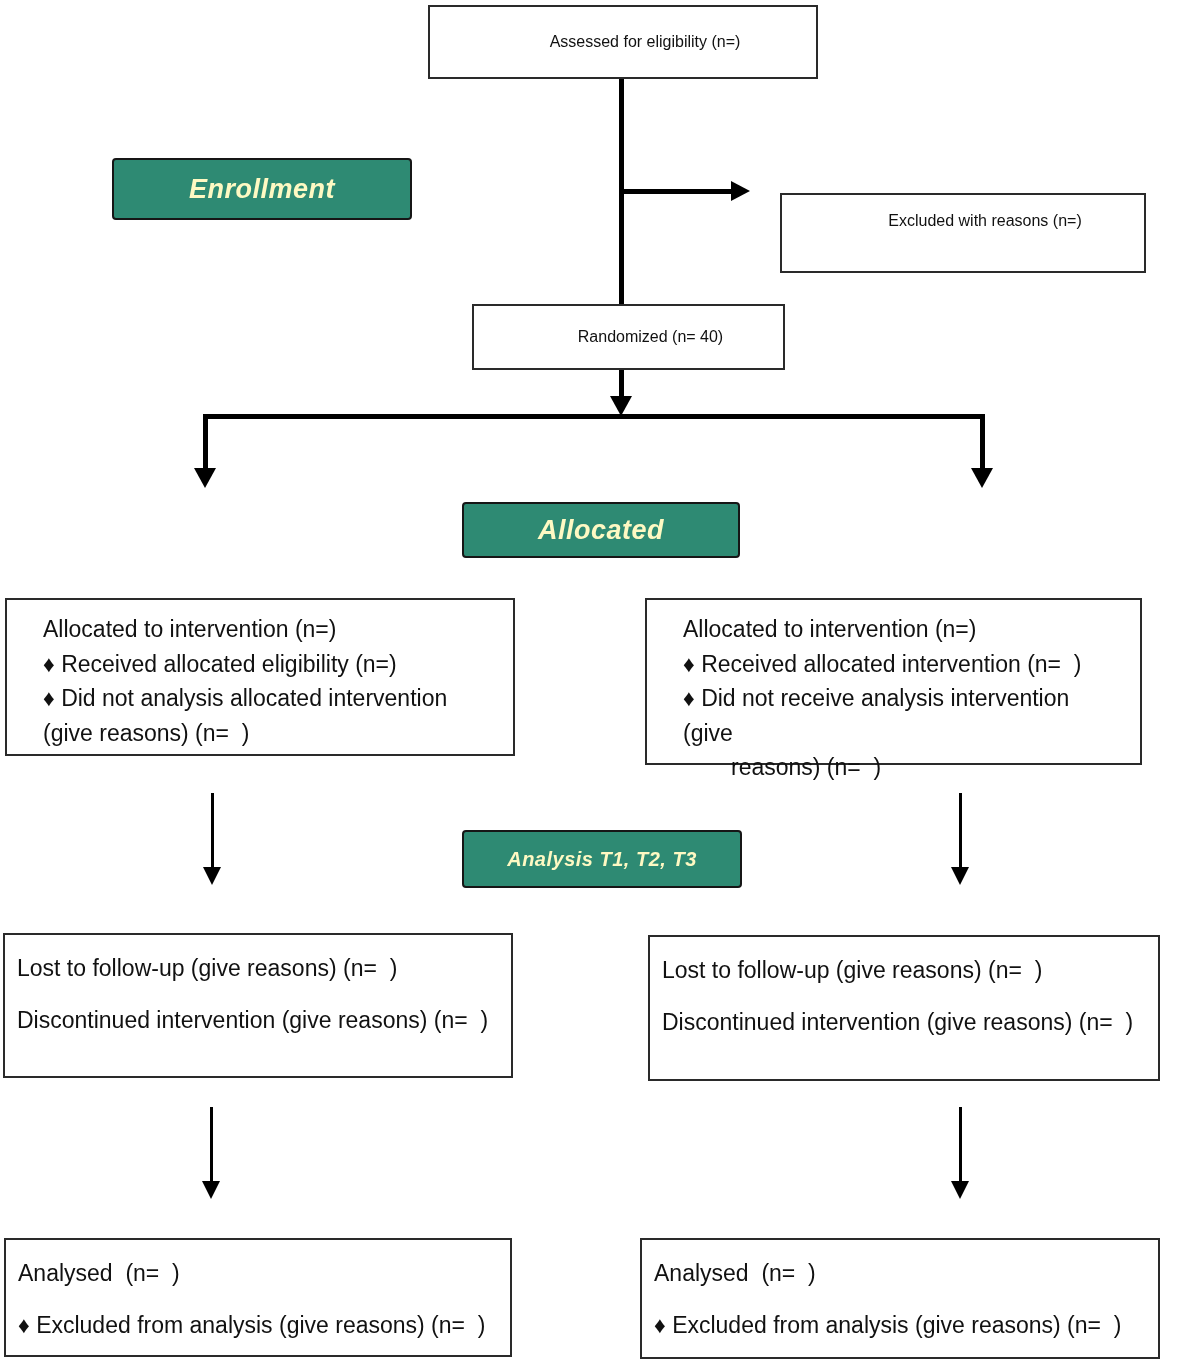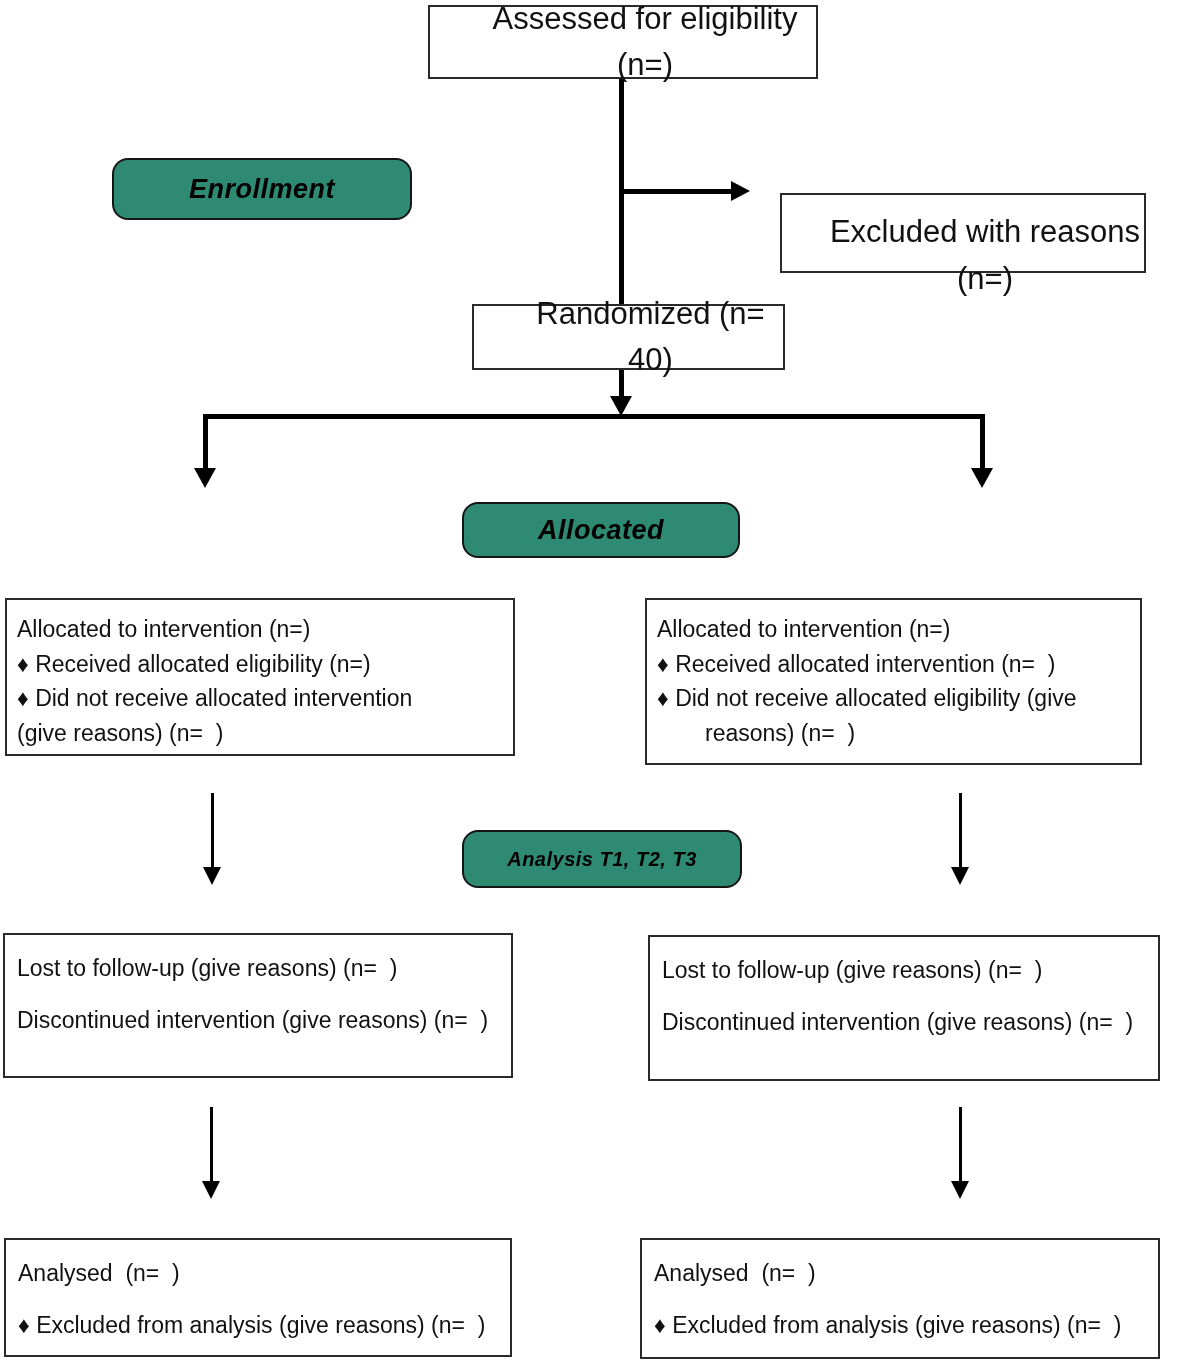--- a/index.html
+++ b/index.html
@@ -17,43 +17,43 @@
     background: #ffffff;
     border: 2px solid #2a2a2a;
     box-sizing: border-box;
     font-size: 23px;
     line-height: 1.5;
   }
   .box.center {
     display: flex;
     align-items: center;
     justify-content: center;
-    font-size: 31px;
+    font-size: 16px;
     text-align: center;
     padding-left: 44px;
   }
   .box .line { white-space: pre-wrap; }
-  .pad { padding: 12px 10px; }
+  .pad { padding: 12px 36px; }
   .pad-loose { padding: 16px 12px; }
   .gap-lines .line { margin-bottom: 17px; }
   .gap-lines .line:last-child { margin-bottom: 0; }
   .indent-1 { margin-left: 48px; }
   .banner {
     position: absolute;
     background: #2E8A73;
     border: 2px solid #161616;
-    border-radius: 16px;
+    border-radius: 4px;
     box-sizing: border-box;
     display: flex;
     align-items: center;
     justify-content: center;
     font-size: 27px;
     font-weight: bold;
     font-style: italic;
-    color: #000000;
+    color: #fef9c3;
     letter-spacing: 0.5px;
   }
   .hline, .vline {
     position: absolute;
     background: #000000;
   }
   .ah-down {
     position: absolute;
     width: 0; height: 0;
     border-left: 11px solid transparent;
@@ -116,28 +116,28 @@
     <span class="line">Randomized (n= 40)</span>
   </div>
 
   <div class="banner" style="left: 462px; top: 502px; width: 278px; height: 56px; background: rgb(46, 138, 115);">
     <span>Allocated</span>
   </div>
 
   <div class="box pad" style="left:5px; top:598px; width:510px; height:158px;">
     <div class="line">Allocated to intervention (n=)</div>
     <div class="line">♦ Received allocated eligibility (n=)</div>
-    <div class="line">♦ Did not receive allocated intervention</div>
+    <div class="line">♦ Did not analysis allocated intervention</div>
     <div class="line">(give reasons) (n=  )</div>
   </div>
 
   <div class="box pad" style="left:645px; top:598px; width:497px; height:167px;">
     <div class="line">Allocated to intervention (n=)</div>
     <div class="line">♦ Received allocated intervention (n=  )</div>
-    <div class="line">♦ Did not receive allocated eligibility (give</div>
+    <div class="line">♦ Did not receive analysis intervention (give</div>
     <div class="line indent-1">reasons) (n=  )</div>
   </div>
 
   <div class="banner" style="left: 462px; top: 830px; width: 280px; height: 58px; font-size: 20px; background: rgb(46, 138, 115);">
     <span>Analysis T1, T2, T3</span>
   </div>
 
   <div class="box pad-loose gap-lines" style="left:3px; top:933px; width:510px; height:145px;">
     <div class="line">Lost to follow-up (give reasons) (n=  )</div>
     <div class="line">Discontinued intervention (give reasons) (n=  )</div>

